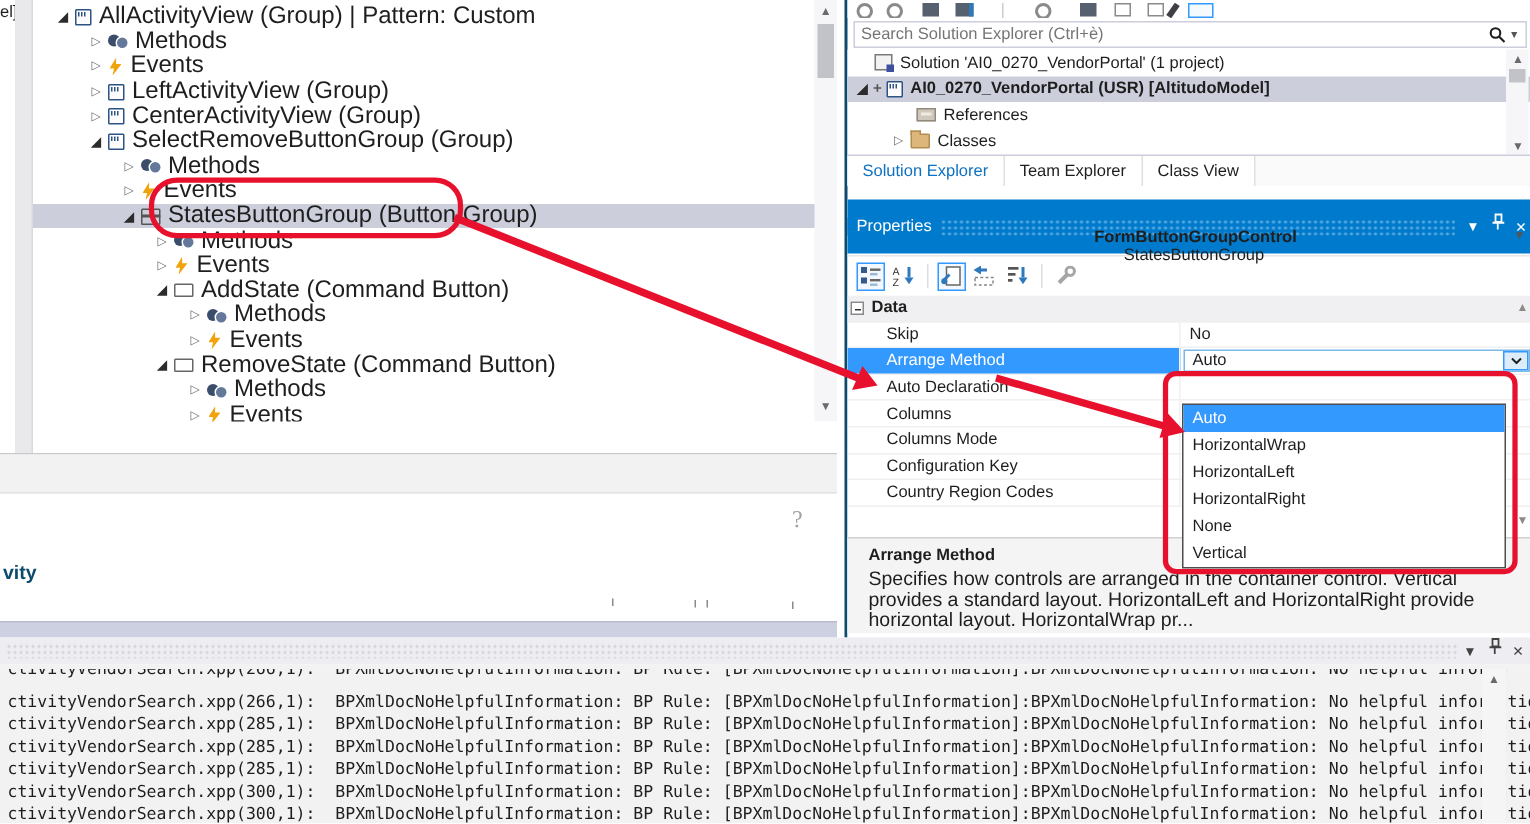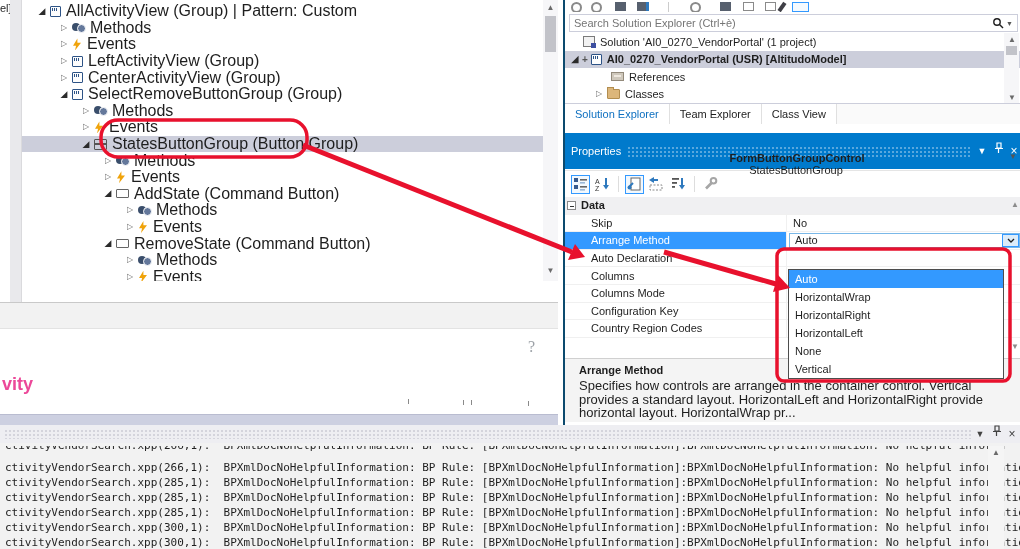--- a/index.html
+++ b/index.html
@@ -35,21 +35,21 @@
   .ic-button { width:13px; height:9px; border:1px solid #666; border-radius:1px; }
   .vscroll { position:absolute; right:0; top:0; width:15px; height:100%; background:#F6F6F8; }
   .vscroll .arr { position:absolute; left:0; width:15px; text-align:center; font-size:8px; color:#6A6A6A; cursor:default; }
   .vscroll .thumb { position:absolute; left:2px; width:11px; background:#C2C3C9; }
 
   
   .hline1 { position:absolute; left:0; top:302px; width:558px; height:1px; background:#C9C9C9; }
   .band1 { position:absolute; left:0; top:303px; width:558px; height:26px; background:#F2F2F2; border-bottom:1px solid #E3E3E3; }
   .form-preview { position:absolute; left:0; top:330px; width:558px; height:84px; background:#fff; }
   .fp-help { position:absolute; left:528px; top:8px; font-family:"Liberation Serif", serif; font-size:16px; color:#9DA2A8; }
-  .fp-title { position:absolute; left:2px; top:44px; font-size:18px; font-weight:bold; color:#ec4899; }
+  .fp-title { position:absolute; left:2px; top:44px; font-size:13px; font-weight:bold; color:#0c4a6e; }
   .fp-tick { position:absolute; width:1px; height:5px; background:#8A8A8A; }
   .band2 { position:absolute; left:0; top:414px; width:558px; height:11px; background:#CDD0E1; border-top:1px solid #B9BCD0; }
 
   
   .right-panel { position:absolute; left:563px; top:0; width:457px; height:425px; background:#fff; border-left:2px solid #0c4a6e; }
   .se-toolbar { position:absolute; left:0; top:0; width:457px; height:12px; overflow:hidden; background:#fff; }
   .se-toolbar .frag { position:absolute; top:2px; }
   .frag.circ { width:11px; height:11px; border:2px solid #8A8A8A; border-radius:50%; }
   .frag.sq   { width:11px; height:9px; background:#57606E; }
   .frag.sqb  { width:12px; height:9px; background:#57606E; border-right:3px solid #2E79BE; }
@@ -440,22 +440,22 @@
       <div class="desc">
         <div class="dt">Arrange Method</div>
         <div class="db">Specifies how controls are arranged in the container control. Vertical provides a standard layout. HorizontalLeft and HorizontalRight provide horizontal layout. HorizontalWrap pr...</div>
       </div>
     </div>
   </div>
 
   <div class="dropdown">
     <div class="opt sel">Auto</div>
     <div class="opt">HorizontalWrap</div>
+    <div class="opt">HorizontalLeft</div>
     <div class="opt">HorizontalRight</div>
-    <div class="opt">HorizontalLeft</div>
     <div class="opt">None</div>
     <div class="opt">Vertical</div>
   </div>
 
   <div class="output">
     <div class="out-title">
       <span class="dots"></span>
       <span class="tbar-btn">▼</span>
       <span class="tbar-btn">
         <svg width="9" height="12" viewBox="0 0 9 12">

